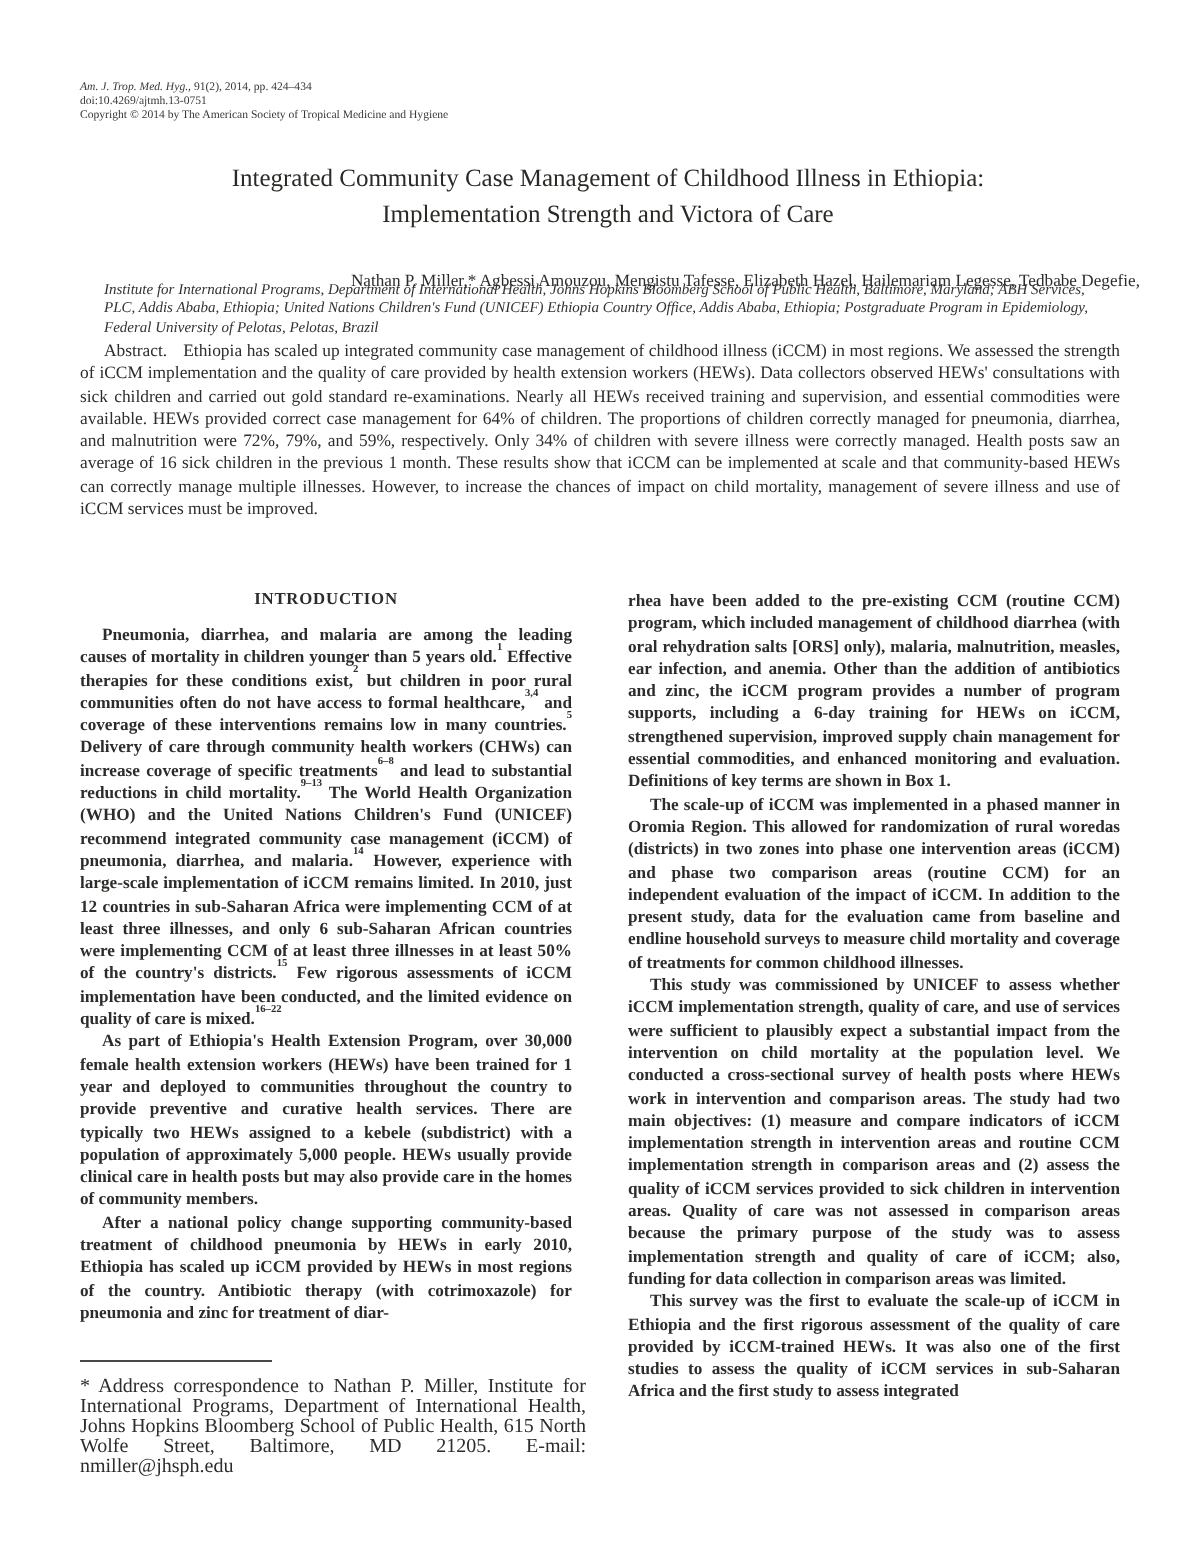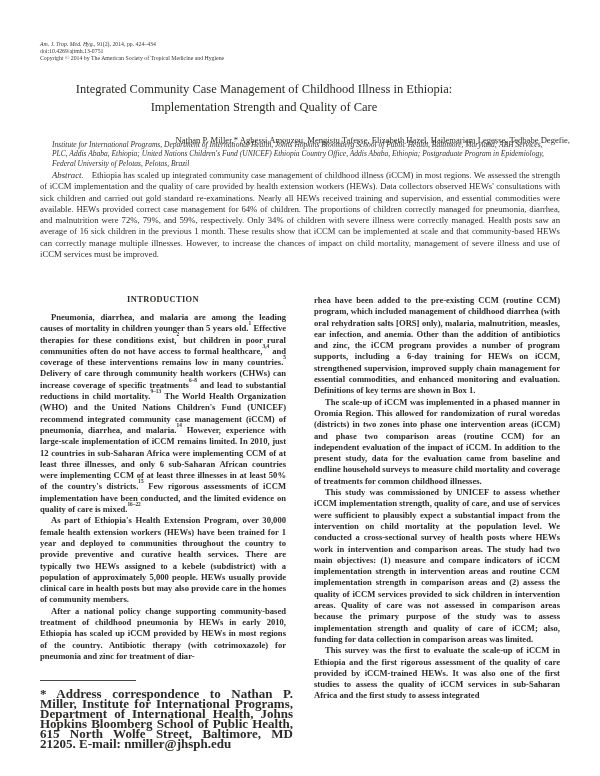--- a/index.html
+++ b/index.html
@@ -21,20 +21,21 @@
     font-size: 5.8px; line-height: 7px;
     color: #3a3835;
   }
   .journal-info .ital { font-style: italic; }
   
   .title-block {
     position: absolute; top: 81px; left: 0; width: 528px;
     text-align: center;
     font-size: 12.5px; line-height: 17.5px;
     color: #2b2926;
+    padding-left: 40px;
   }
   
   .authors-block {
     position: absolute; top: 135px; left: 30px; width: 540px;
     text-align: right;
     font-size: 8.6px; line-height: 11px;
     color: #2e2c2a;
   }
   
   .affiliations-block {
@@ -45,21 +46,21 @@
     color: #34322f;
   }
   
   .abstract-block {
     position: absolute; top: 170px; left: 40px; width: 520px;
     font-size: 8.7px; line-height: 11.3px;
     text-align: justify;
     text-indent: 12px;
     color: #2e2c2a;
   }
-  .abstract-label { font-style: italic; margin-right: 8px; }
+  .abstract-label { margin-right: 8px; }
   
   .columns {
     position: absolute; top: 295px; left: 40px; width: 520px;
     display: flex; gap: 28px;
   }
   .col { width: 253px; }
   .section-heading {
     text-align: center;
     font-size: 8.4px; line-height: 10px;
     letter-spacing: 0.4px;
@@ -78,24 +79,23 @@
   
   .footnote-block {
     position: absolute; top: 680px; left: 40px; width: 253px;
   }
   .footnote-rule {
     width: 96px; height: 0;
     border-top: 1px solid #4a4845;
     margin: 0 0 8px 0;
   }
   .footnote-text {
-    font-size: 13px; line-height: 9.9px;
+    font-size: 10px; line-height: 9.9px;
     text-align: justify;
     color: #2e2c2a;
-    font-weight: bold;
   }
   
   .page-number {
     position: absolute; top: 739px; left: 0; width: 600px;
     text-align: center;
     font-size: 8.8px;
     color: #2e2c2a;
   }
 </style>
 </head>
@@ -104,21 +104,21 @@
 <div class="page">
 
   <div class="journal-info">
     <div><span class="ital">Am. J. Trop. Med. Hyg.,</span><span> 91(2), 2014, pp. 424–434</span></div>
     <div>doi:10.4269/ajtmh.13-0751</div>
     <div>Copyright © 2014 by The American Society of Tropical Medicine and Hygiene</div>
   </div>
 
   <div class="title-block">
     <div>Integrated Community Case Management of Childhood Illness in Ethiopia:</div>
-    <div>Implementation Strength and Quality of Care</div>
+    <div>Implementation Strength and Victora of Care</div>
   </div>
 
   <div class="authors-block">
     <div>Nathan P. Miller,* Agbessi Amouzou, Mengistu Tafesse, Elizabeth Hazel, Hailemariam Legesse, Tedbabe Degefie,</div>
   </div>
 
   <div class="affiliations-block">Institute for International Programs, Department of International Health, Johns Hopkins Bloomberg School of Public Health, Baltimore, Maryland; ABH Services, PLC, Addis Ababa, Ethiopia; United Nations Children's Fund (UNICEF) Ethiopia Country Office, Addis Ababa, Ethiopia; Postgraduate Program in Epidemiology, Federal University of Pelotas, Pelotas, Brazil</div>
 
   <div class="abstract-block">
     <span class="abstract-label">Abstract.</span><span>Ethiopia has scaled up integrated community case management of childhood illness (iCCM) in most regions. We assessed the strength of iCCM implementation and the quality of care provided by health extension workers (HEWs). Data collectors observed HEWs' consultations with sick children and carried out gold standard re-examinations. Nearly all HEWs received training and supervision, and essential commodities were available. HEWs provided correct case management for 64% of children. The proportions of children correctly managed for pneumonia, diarrhea, and malnutrition were 72%, 79%, and 59%, respectively. Only 34% of children with severe illness were correctly managed. Health posts saw an average of 16 sick children in the previous 1 month. These results show that iCCM can be implemented at scale and that community-based HEWs can correctly manage multiple illnesses. However, to increase the chances of impact on child mortality, management of severe illness and use of iCCM services must be improved.</span>

